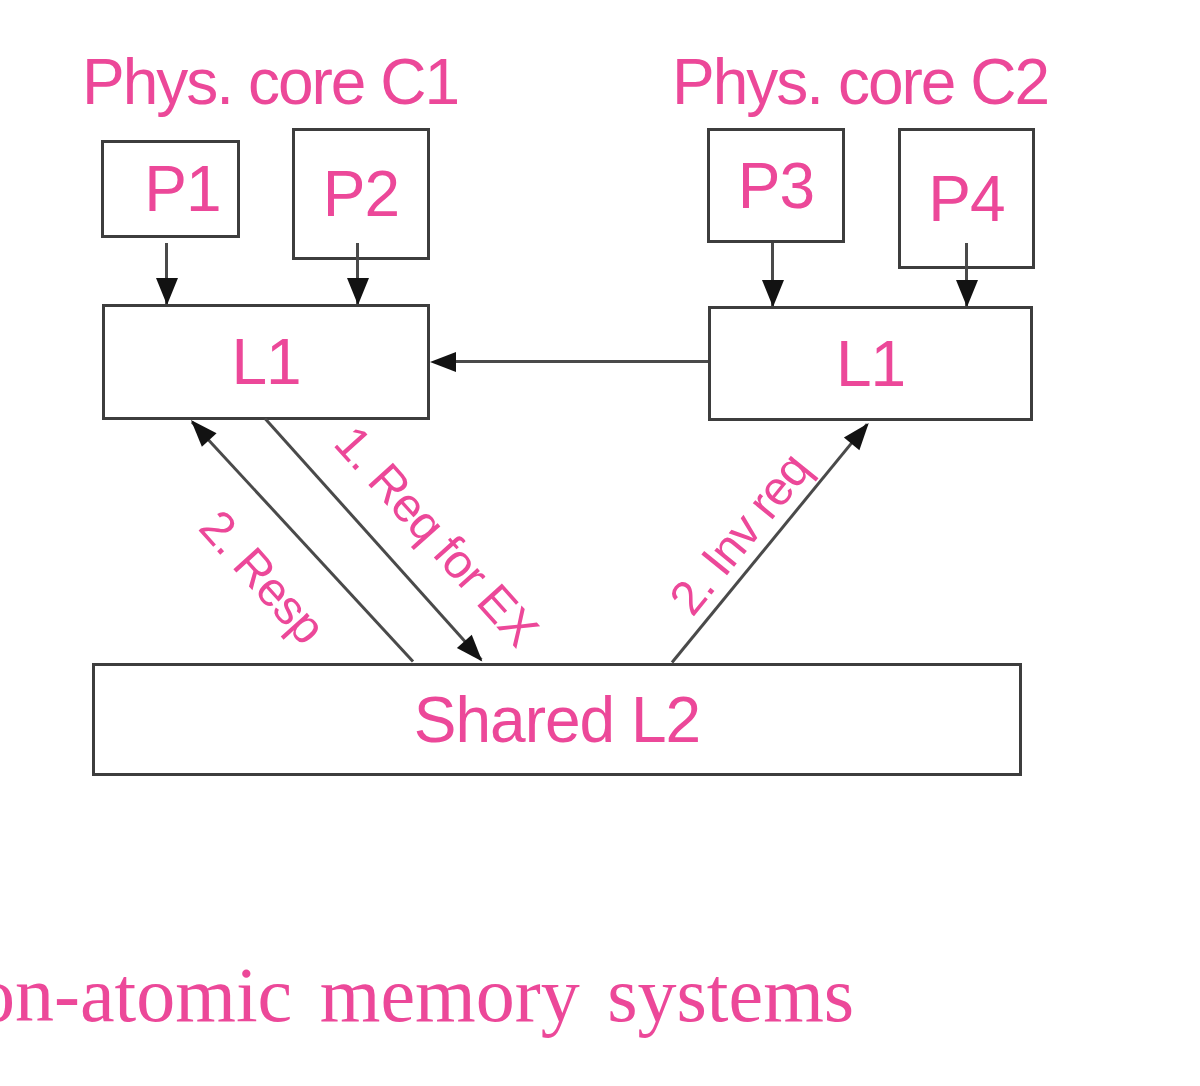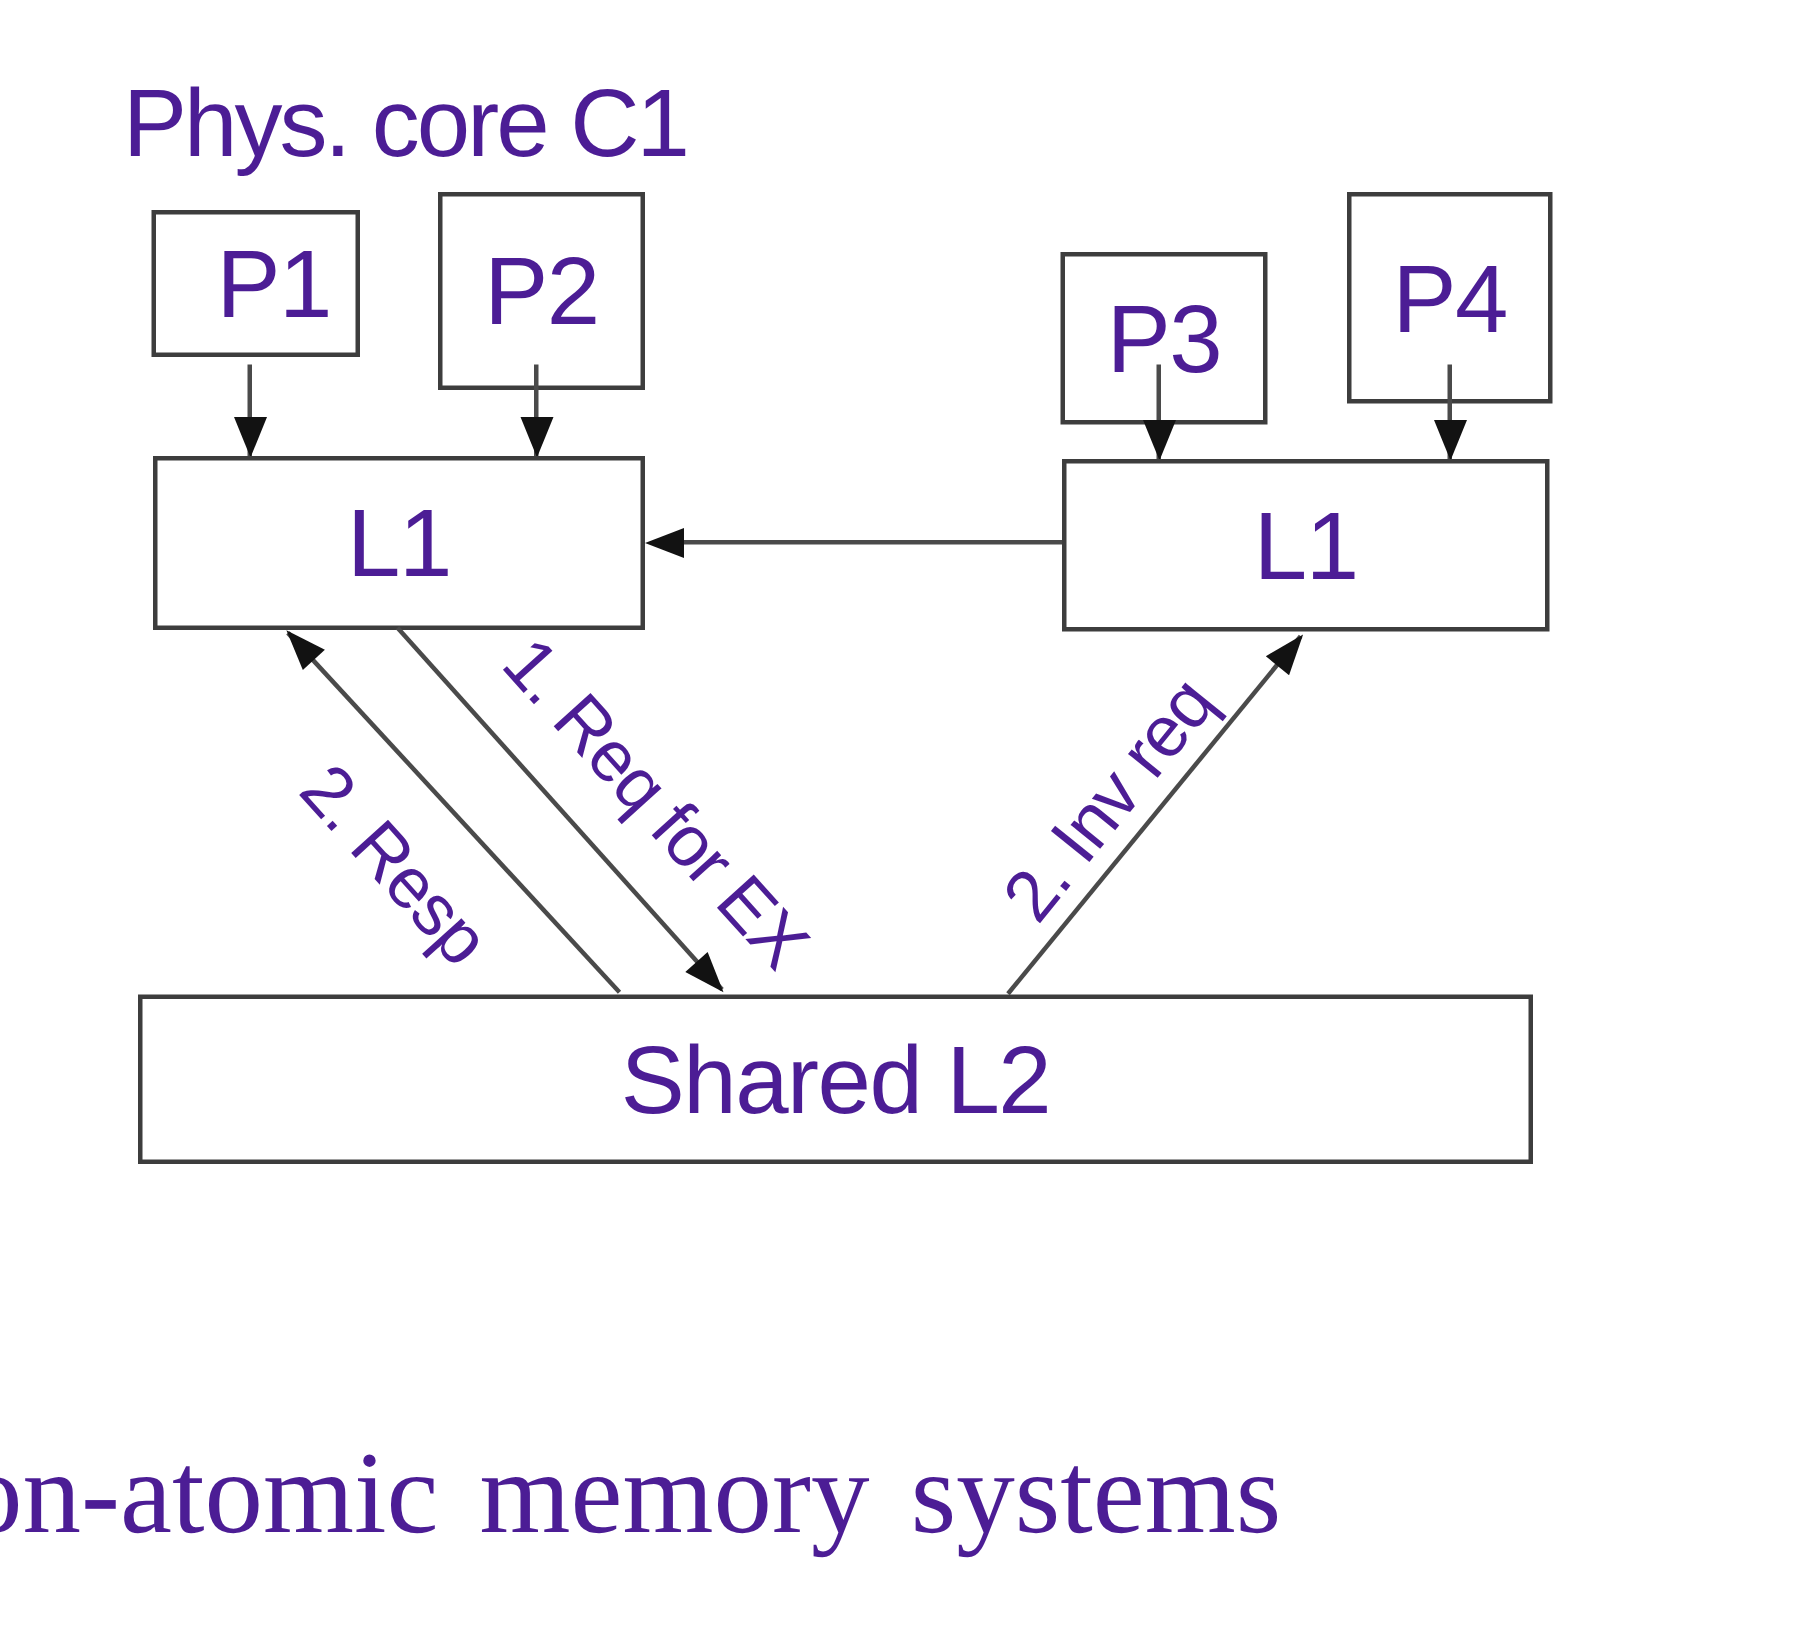--- a/index.html
+++ b/index.html
@@ -3,21 +3,21 @@
 <meta charset="utf-8">
 <style>
   html, body { margin: 0; padding: 0; background: #ffffff; }
   .canvas {
     position: relative;
     width: 1200px;
     height: 1086px;
     background: #ffffff;
     overflow: hidden;
     font-family: "Liberation Sans", sans-serif;
-    color: #4c1d95;
+    color: #ec4899;
   }
   
   .box {
     position: absolute;
     box-sizing: border-box;
     border: 3px solid #3d3d3d;
     background: #ffffff;
     display: flex;
     align-items: center;
     justify-content: center;
@@ -109,29 +109,30 @@
     white-space: nowrap;
     line-height: 1;
   }
 </style>
 </head>
 <body>
 
 <div class="canvas">
 
   <div class="hdr" style="left:270px; top:50px;">Phys. core C1</div>
+  <div class="hdr" style="left:860px; top:50px;">Phys. core C2</div>
 
   <div class="box" style="left:101px; top:140px; width:139px; height:98px;padding-left:24px;">
     <span>P1</span>
   </div>
   <div class="box" style="left:292px; top:128px; width:138px; height:132px;">
     <span>P2</span>
   </div>
 
-  <div class="box" style="left:707px; top:128px; width:138px; height:115px;margin-top:40px;">
+  <div class="box" style="left:707px; top:128px; width:138px; height:115px;">
     <span>P3</span>
   </div>
   <div class="box" style="left:898px; top:128px; width:137px; height:141px;">
     <span>P4</span>
   </div>
 
   <div class="arrow-v" style="left:165px; top:243px; height:62px;">
     <div class="head-down"></div>
   </div>
   <div class="arrow-v" style="left:356px; top:243px; height:62px;">

